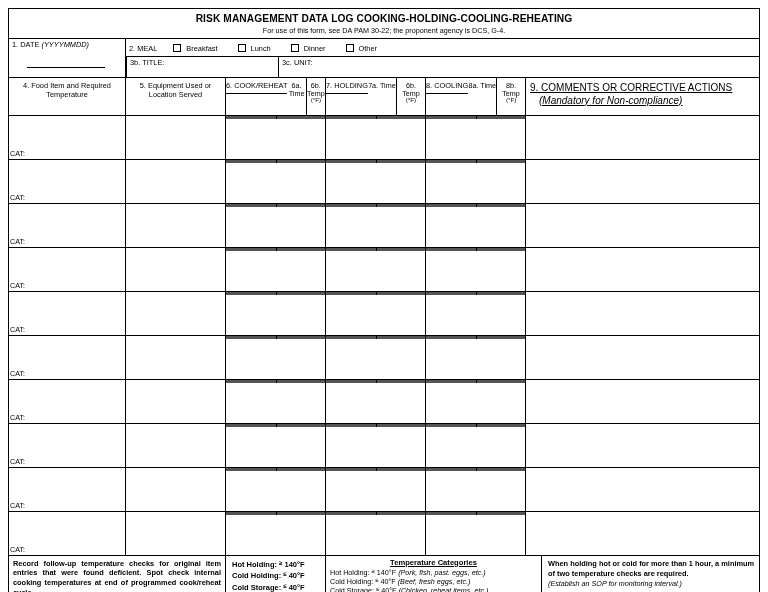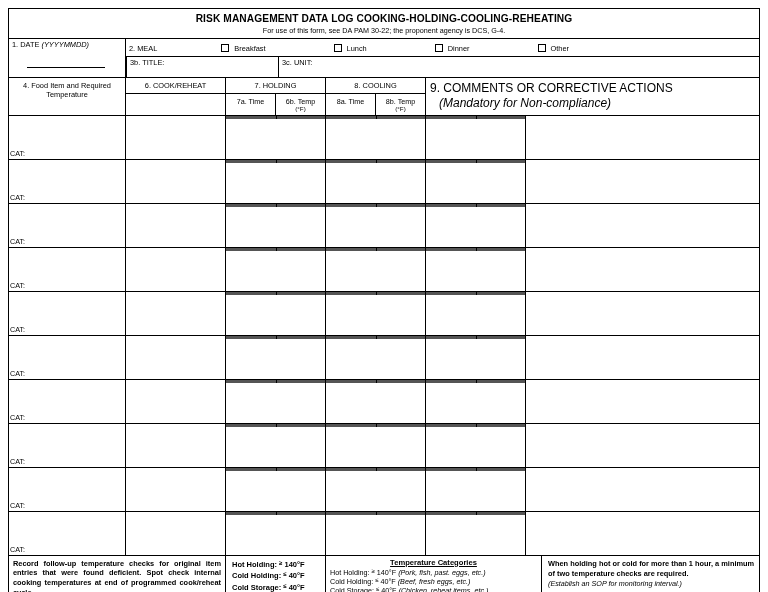--- a/index.html
+++ b/index.html
@@ -77,21 +77,20 @@
     align-items: center;
     padding: 2px 0 0 3px;
     font-size: 7.4px;
     height: 15px;
   }
   .meal-label { margin-right: 16px; }
   .chk-wrap {
     display: flex;
     align-items: flex-start;
     margin-right: 20px;
-    margin-left: 48px;
   }
   .chk {
     width: 8px;
     height: 8px;
     border: 1.1px solid #000;
     margin-right: 5px;
     background: #fff;
     box-sizing: border-box;
   }
   .meal-sub-row {
@@ -105,21 +104,21 @@
 
   
   .thead-row { height: 37px; }
   .col-food { width: 116px; }
   .col-equip { width: 100px; }
   .col-group { width: 100px; }
   .col-comments { flex: 1; }
 
   .grp-head {
     display: flex;
-    flex-direction: column;
+    flex-direction: row;
     height: 100%;
   }
   .grp-title {
     height: 15px;
     border-bottom: 1.2px solid #000;
     text-align: center;
     font-size: 7.4px;
     line-height: 15px;
   }
   .grp-subs { display: flex; flex: 1; }
@@ -134,23 +133,24 @@
   .grp-sub + .grp-sub { border-left: 1.2px solid #000; }
   .sub-small { font-size: 6.2px; display: block; }
 
   .stack2 {
     text-align: center;
     font-size: 7.4px;
     line-height: 1.25;
     padding-top: 3px;
   }
   .comments-head {
-    font-size: 12px;
+    font-size: 10px;
     line-height: 1.3;
     padding: 3px 0 0 4px;
+    text-decoration: underline;
   }
   .comments-head .ital { padding-left: 9px; display: block; }
 
   
   .blk {
     display: flex;
     border-bottom: 1.3px solid #000;
     height: 43px;
   }
   .blk-food, .blk-equip, .blk-comments {
@@ -293,24 +293,37 @@
     </div>
 
     <div class="row thead-row bb">
       <div class="cell col-food">
         <div class="stack2">
           <div>4. Food Item and Required</div>
           <div>Temperature</div>
         </div>
       </div>
 
+      <div class="cell col-equip bl">
+        <div class="stack2">
+          <div>5. Equipment Used or</div>
+          <div>Location Served</div>
+        </div>
+      </div>
 
       <div class="cell col-group bl">
         <div class="grp-head">
           <div class="grp-title">6. COOK/REHEAT</div>
+          <div class="grp-subs">
+            <div class="grp-sub">6a. Time</div>
+            <div class="grp-sub">
+              <span>6b. Temp</span>
+              <span class="sub-small">(°F)</span>
+            </div>
+          </div>
         </div>
       </div>
 
       <div class="cell col-group bl">
         <div class="grp-head">
           <div class="grp-title">7. HOLDING</div>
           <div class="grp-subs">
             <div class="grp-sub">7a. Time</div>
             <div class="grp-sub">
               <span>6b. Temp</span>

